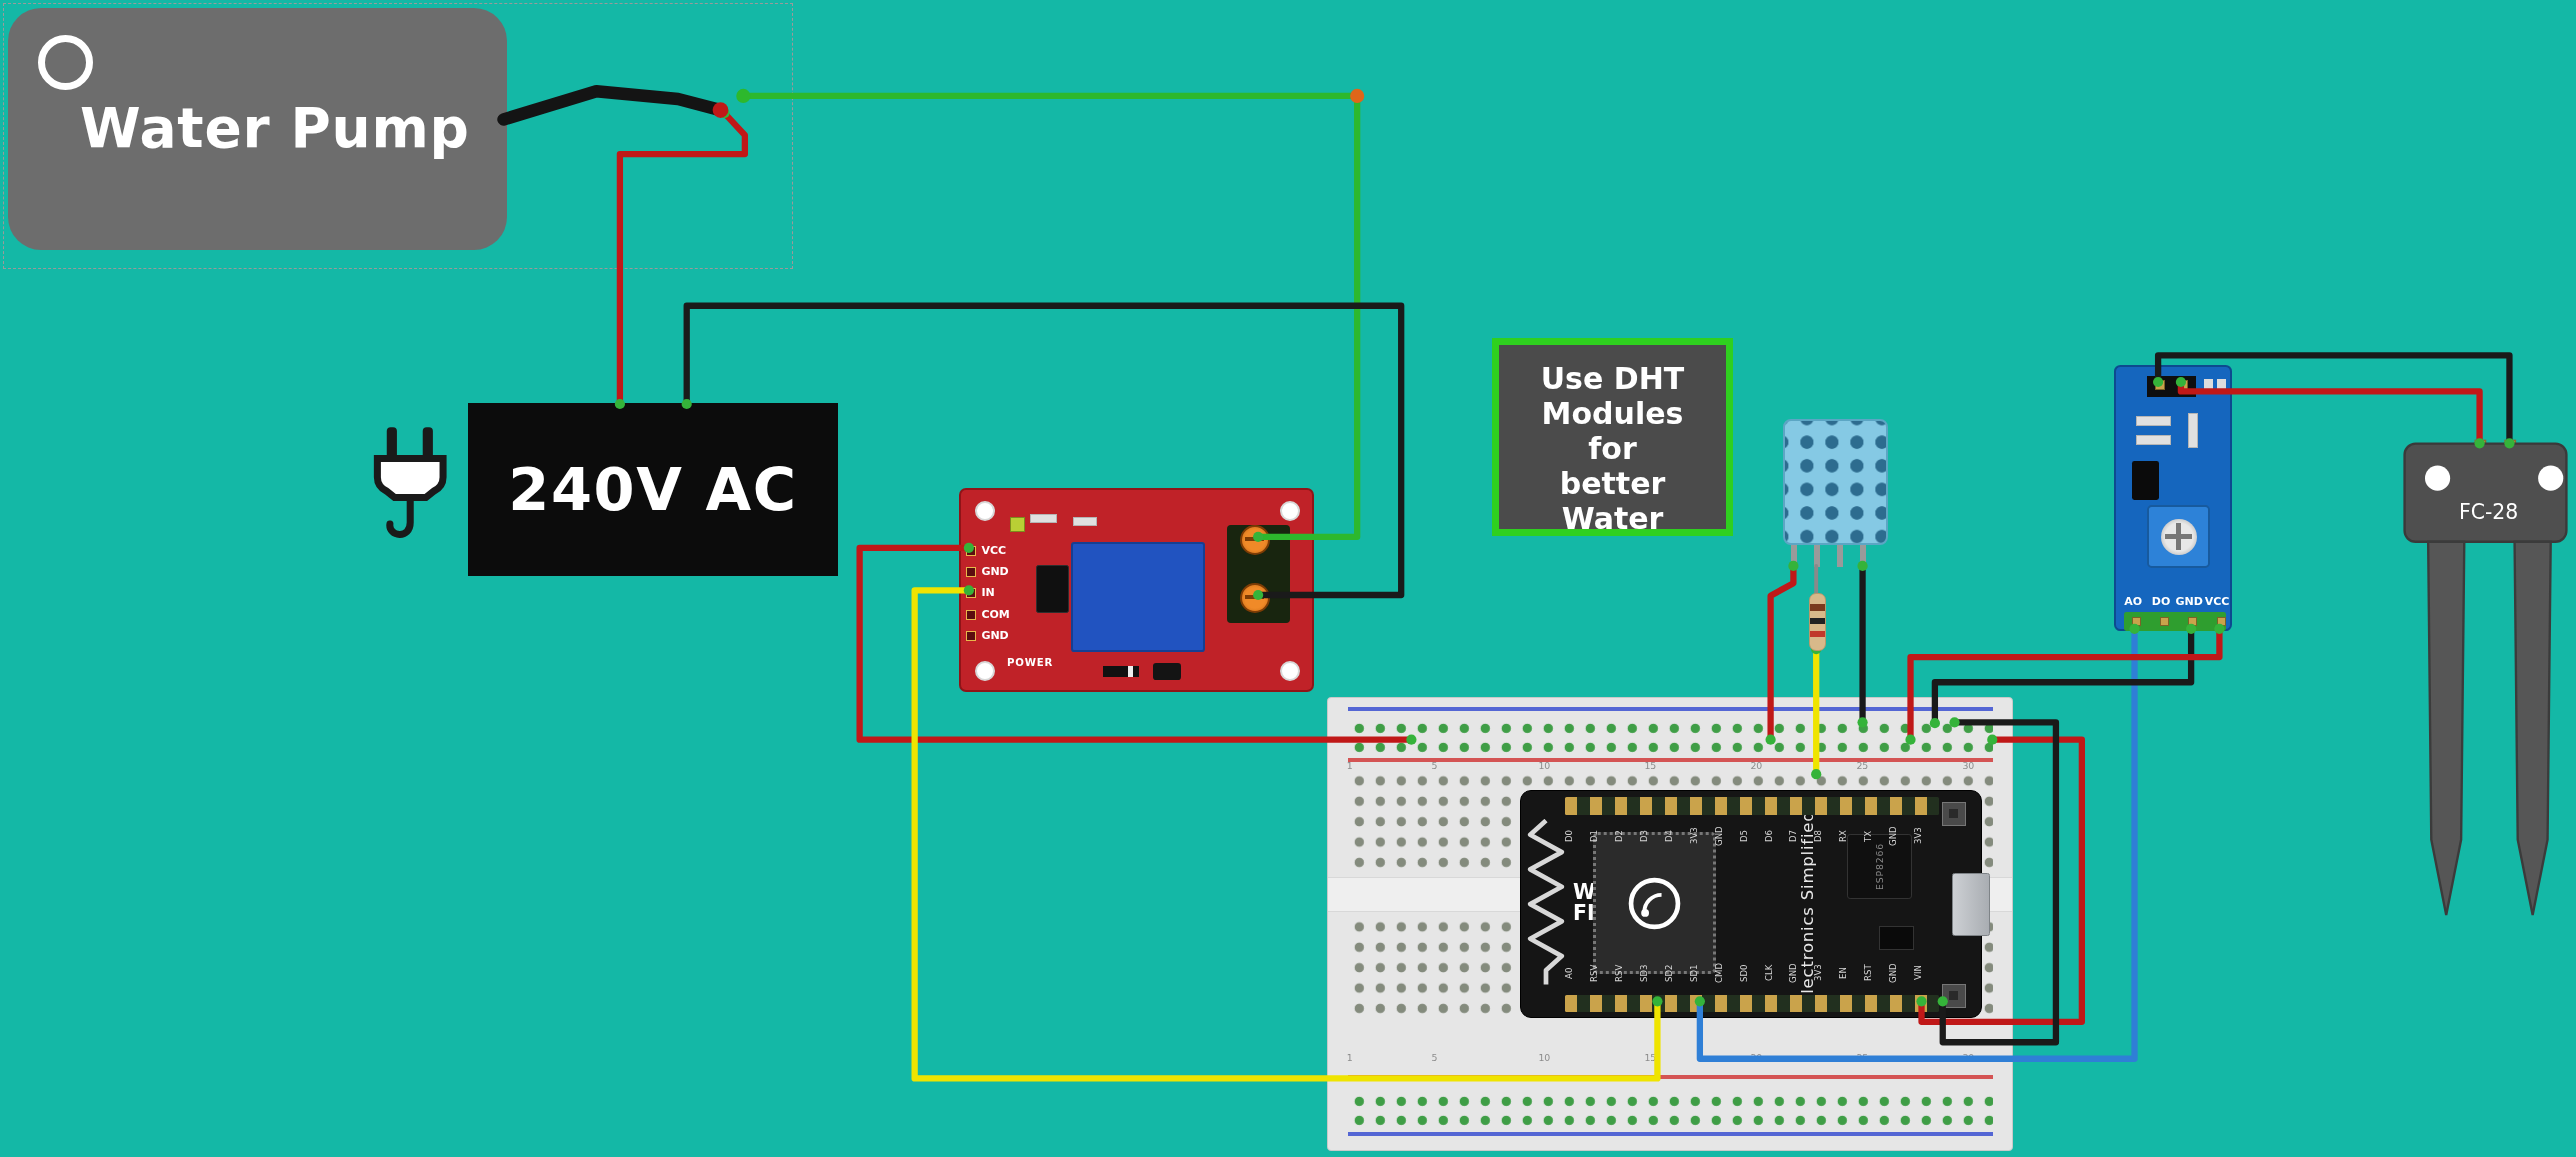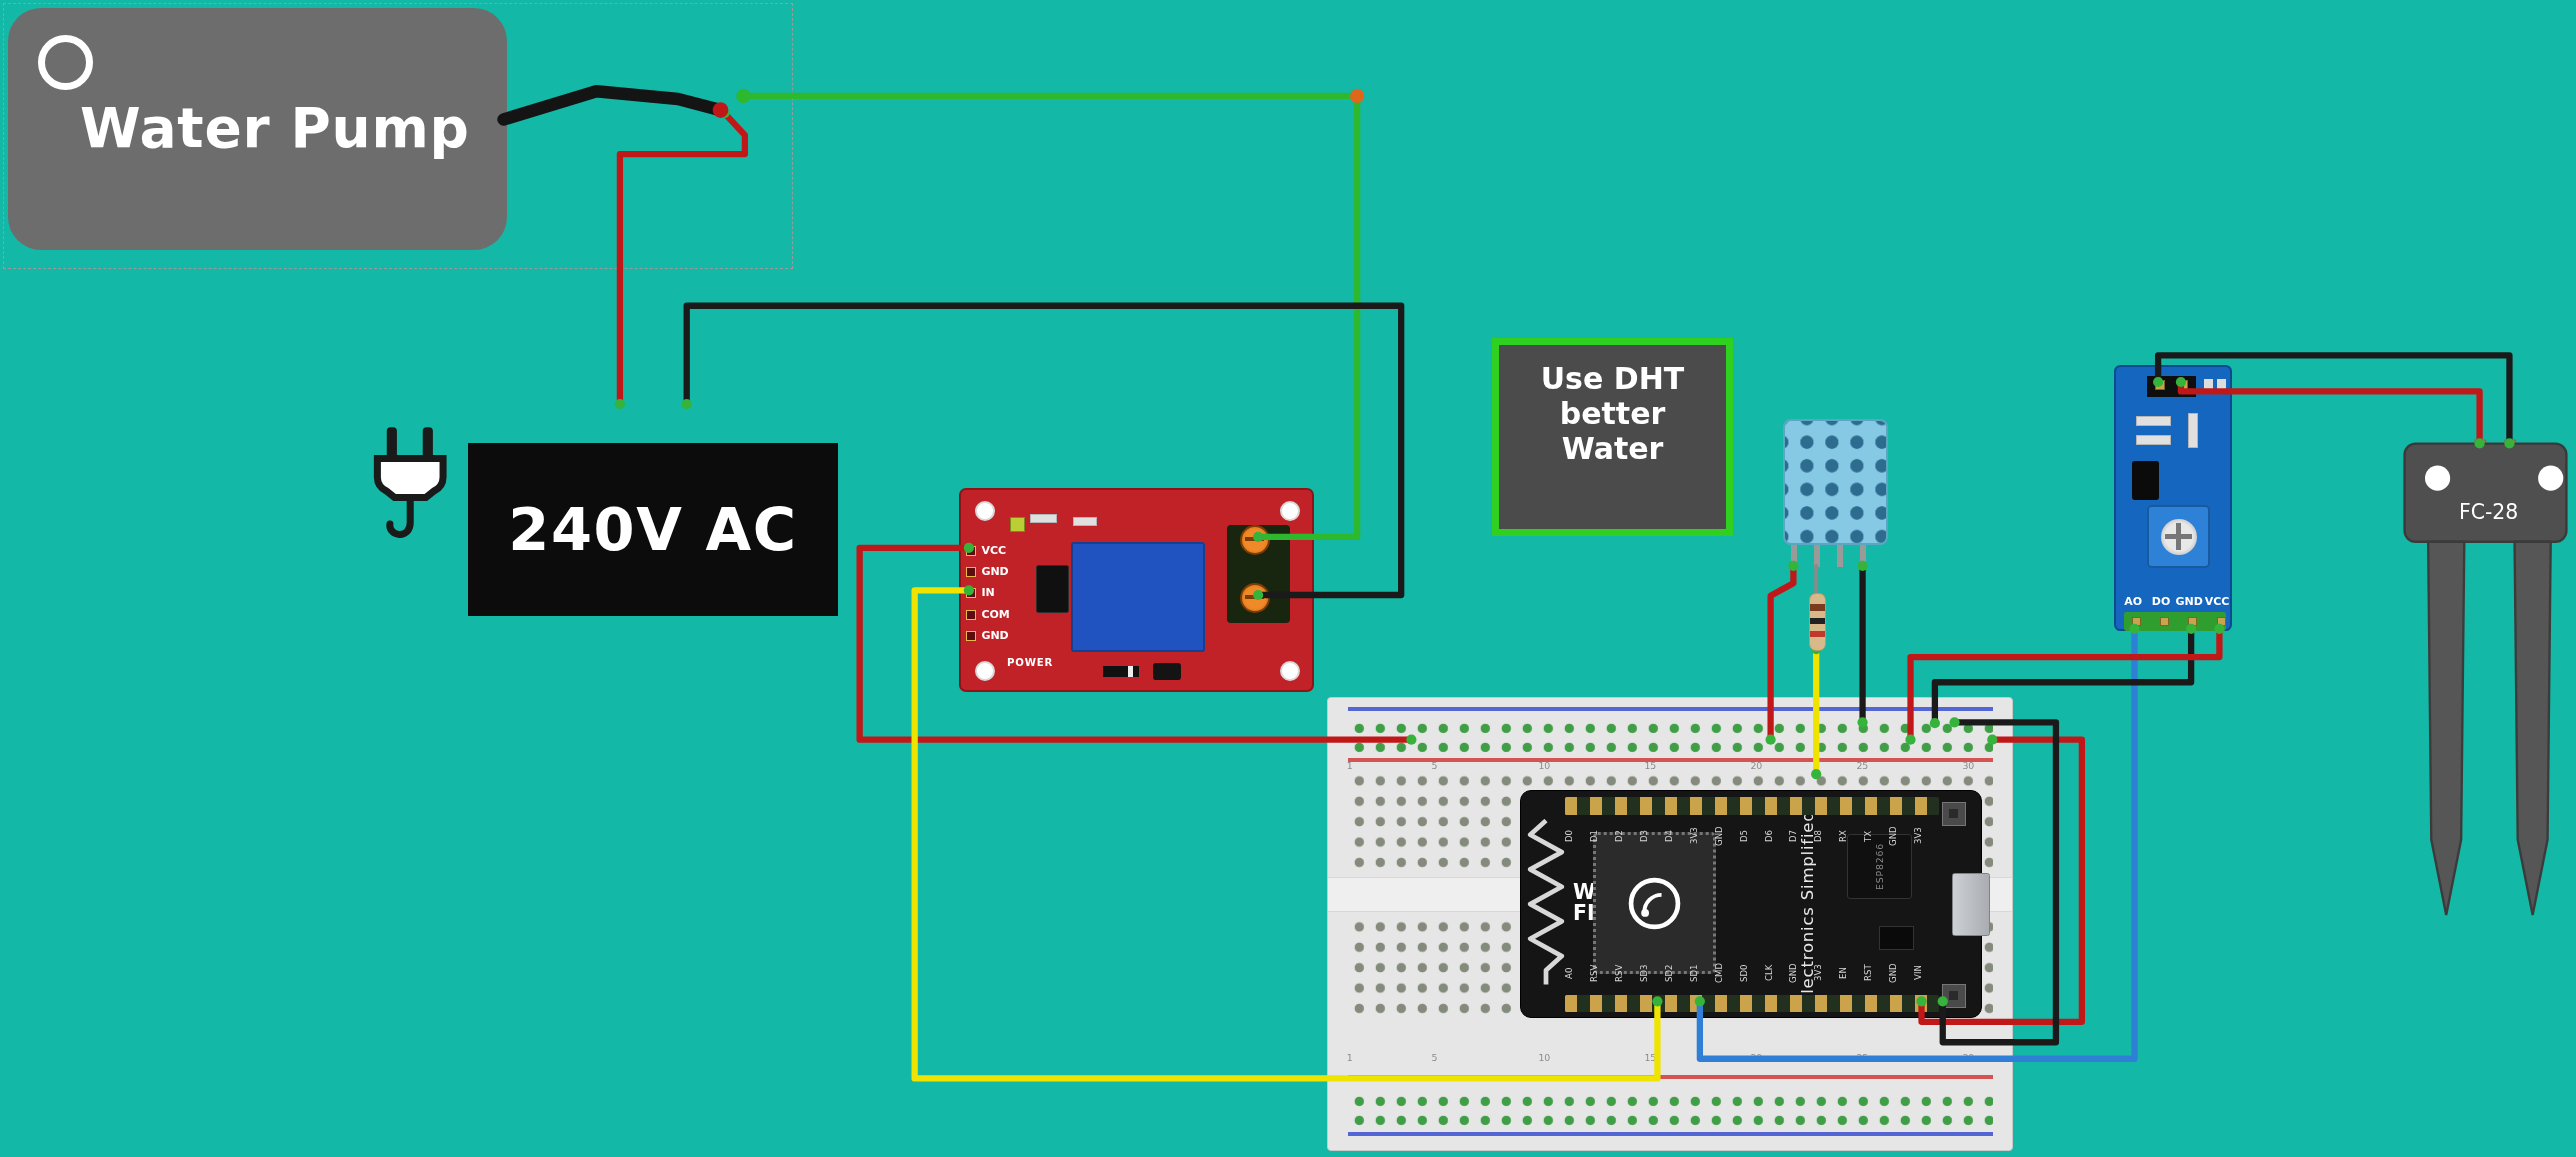--- a/index.html
+++ b/index.html
@@ -8,21 +8,21 @@
 
   
   .sel-box{position:absolute;left:3.1px;top:3.1px;width:788px;height:264px;border:1.6px dashed #9a9a9a;}
 
   
   .pump{position:absolute;left:7.9px;top:7.9px;width:499px;height:242px;background:#6d6d6d;border-radius:33px;}
   .pump-circle{position:absolute;left:30px;top:27px;width:41px;height:41px;border:7px solid #ffffff;border-radius:50%;}
   .pump-label{position:absolute;left:72px;top:88px;font-size:55px;font-weight:600;color:#ffffff;letter-spacing:0.8px;}
 
   
-  .acbox{position:absolute;left:468px;top:403px;width:370px;height:173px;background:#0c0c0c;display:flex;align-items:center;justify-content:center;margin-top:40px;}
+  .acbox{position:absolute;left:468px;top:403px;width:370px;height:173px;background:#0c0c0c;display:flex;align-items:center;justify-content:center;}
   .acbox span{color:#ffffff;font-size:59px;font-weight:600;letter-spacing:1.6px;}
 
   
   .plug{position:absolute;left:368px;top:425px;}
 
   
   .note{position:absolute;left:1492px;top:338px;width:241px;height:198px;background:#4b4b4b;border:7px solid #2fd01f;box-sizing:border-box;padding:15.7px 19px;}
   .note-line{color:#ffffff;font-size:30px;font-weight:700;line-height:1.17;font-family:"DejaVu Sans","Liberation Sans",sans-serif;}
 
   
@@ -121,20 +121,21 @@
     <path d="M54,96 v28 c0,22 -28,18 -26,2" fill="none" stroke="#1a1a1a" stroke-width="9" stroke-linecap="round"></path>
   </svg>
 
   <div class="acbox">
     <span>240V AC</span>
   </div>
 
   <div class="note" style="border-color: rgb(47, 208, 31); text-align: center;">
     <div id="note-body">
         <div class="note-line">Use DHT</div>
+        <div class="note-line">Modules for</div>
         <div class="note-line">better</div>
         <div class="note-line">Water</div>
       </div>
   </div>
 
   <div class="breadboard">
     <div class="bb-line" style="top:9.4px;background:#3a4fd0"></div>
     <div class="bb-rail" style="top:17.3px"></div>
     <div class="bb-line" style="top:60px;background:#d03a3a"></div>
     <div class="bb-nums" id="bb-nums-top" style="top:62px">

